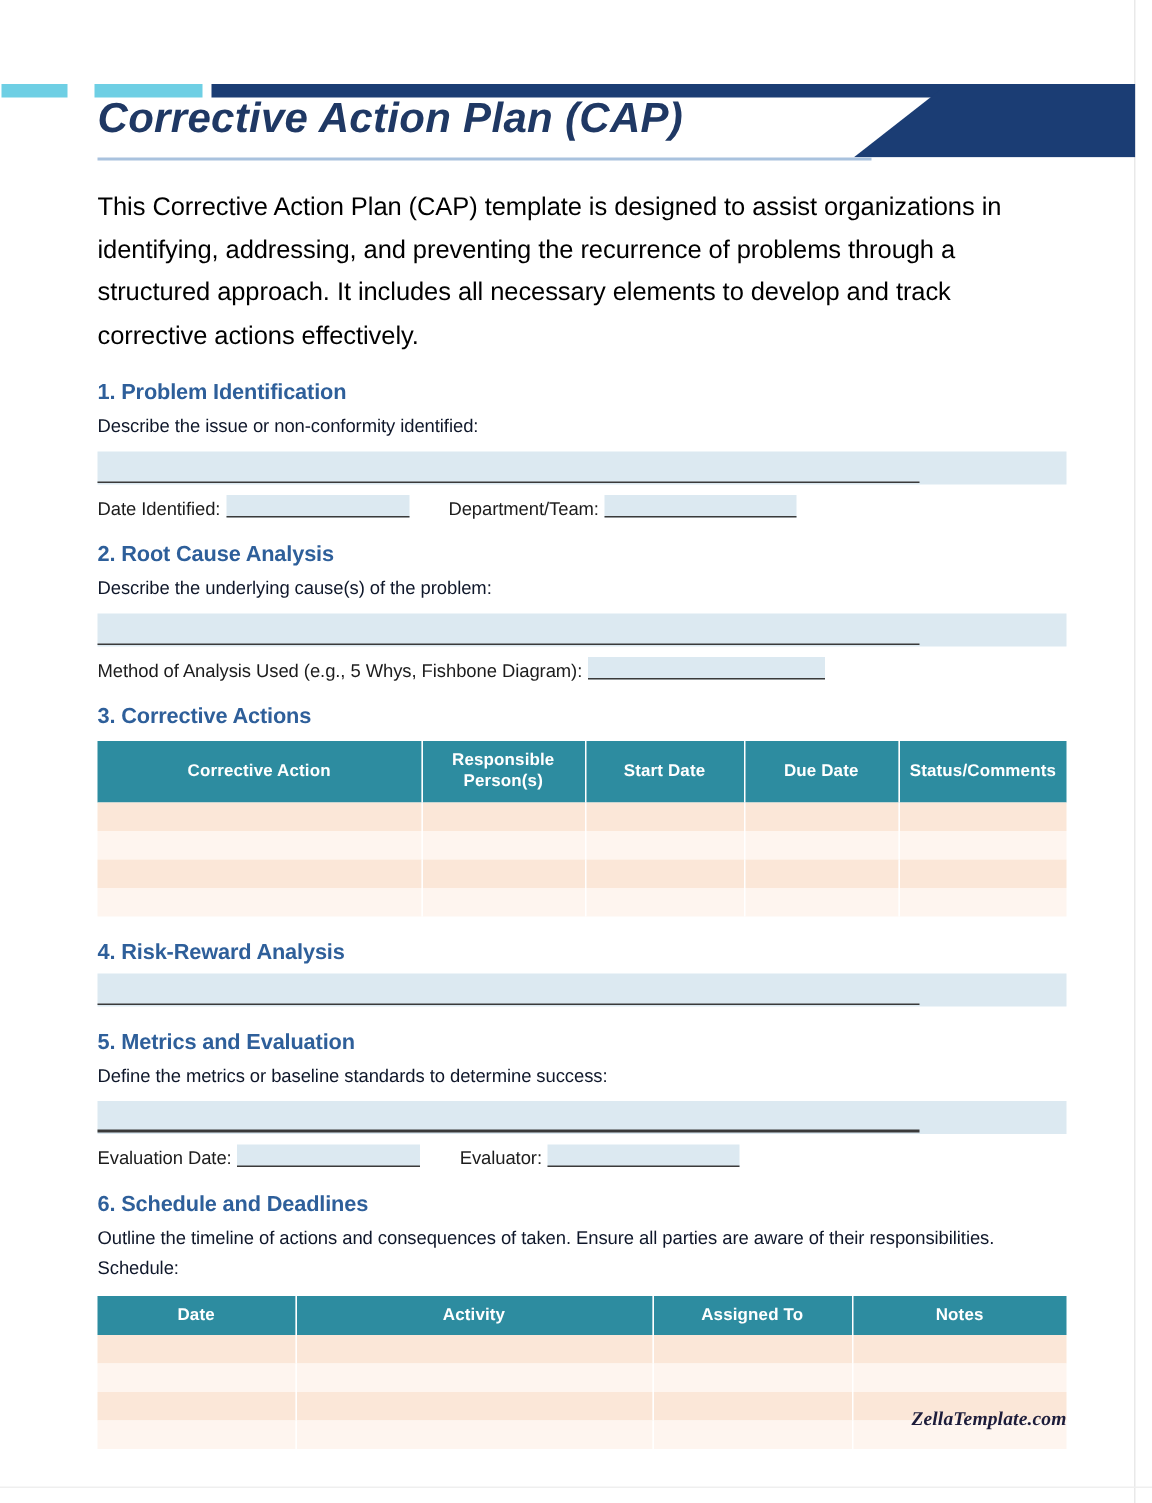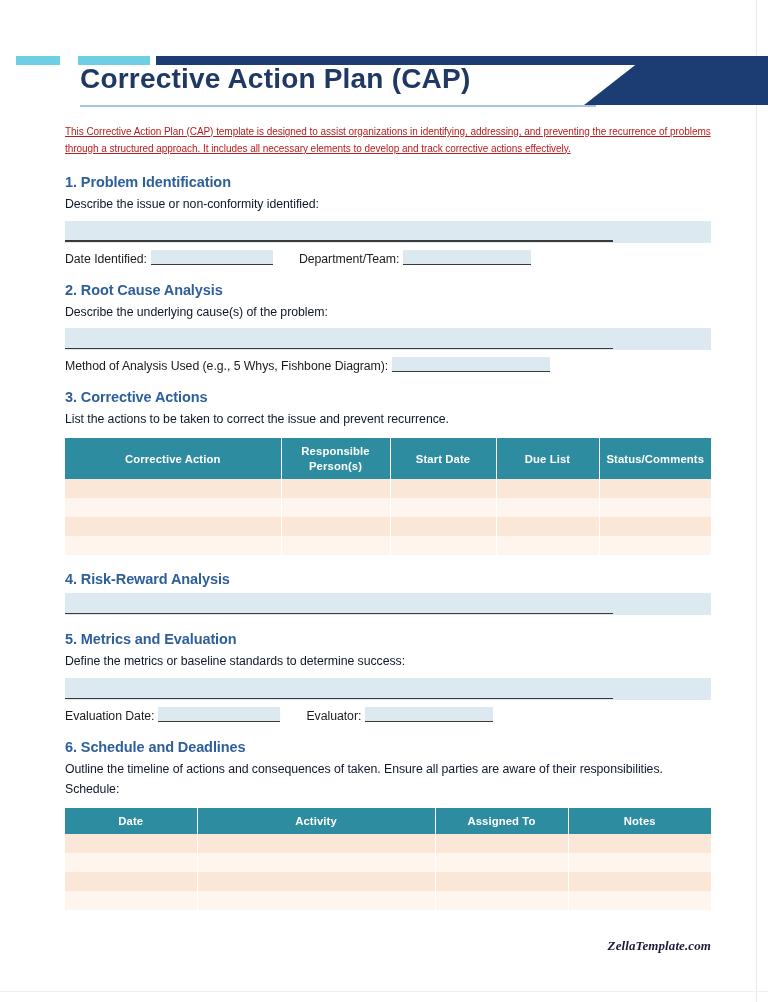--- a/index.html
+++ b/index.html
@@ -36,24 +36,25 @@
     left: 0;
     bottom: 10px;
     width: 768px;
     height: 1px;
     background: #efefef;
   }
 
   
   .banner {
     position: absolute;
-    left: 16px;
+    left: 1px;
     top: 0;
     width: 648px;
     height: 118px;
+    font-style: italic;
   }
   .accent-bar {
     position: absolute;
     top: 56px;
     height: 9px;
     background: #6ECFE4;
   }
   .accent-bar.one { left: 0px;  width: 44px; }
   .accent-bar.two { left: 62px; width: 72px; }
 
@@ -98,25 +99,24 @@
   
   .content {
     position: absolute;
     left: 65px;
     top: 124px;
     width: 646px;
   }
 
   .intro {
     margin: 0 0 0 0;
-    font-size: 10px;
+    font-size: 17px;
     line-height: 1.68;
-    color: #b91c1c;
+    color: #000000;
     letter-spacing: -0.05px;
-    text-decoration: underline;
   }
 
   .section { margin-top: 16px; }
 
   h2.section-title {
     margin: 0 0 5px 0;
     font-size: 14.5px;
     font-weight: bold;
     color: #2E5F9A;
     letter-spacing: -0.1px;
@@ -265,35 +265,34 @@
       <div class="fill-band">
         <div class="rule"></div>
       </div>
       <div class="inline-row">
         <span class="inline-label">Method of Analysis Used (e.g., 5 Whys, Fishbone Diagram):</span><span class="blank w-method"></span>
       </div>
     </div>
 
     <div class="section">
       <h2 class="section-title">3. Corrective Actions</h2>
-      <p class="section-desc">List the actions to be taken to correct the issue and prevent recurrence.</p>
       <table class="grid t1">
         <colgroup>
           <col class="c1">
             <col class="c2">
             <col class="c3">
             <col class="c4">
             <col class="c5">
         </colgroup>
         <thead>
           <tr>
             <th>Corrective Action</th>
             <th>Responsible Person(s)</th>
             <th>Start Date</th>
-            <th>Due List</th>
+            <th>Due Date</th>
             <th>Status/Comments</th>
           </tr>
         </thead>
         <tbody>
           <tr>
             <td></td>
             <td></td>
             <td></td>
             <td></td>
             <td></td>

